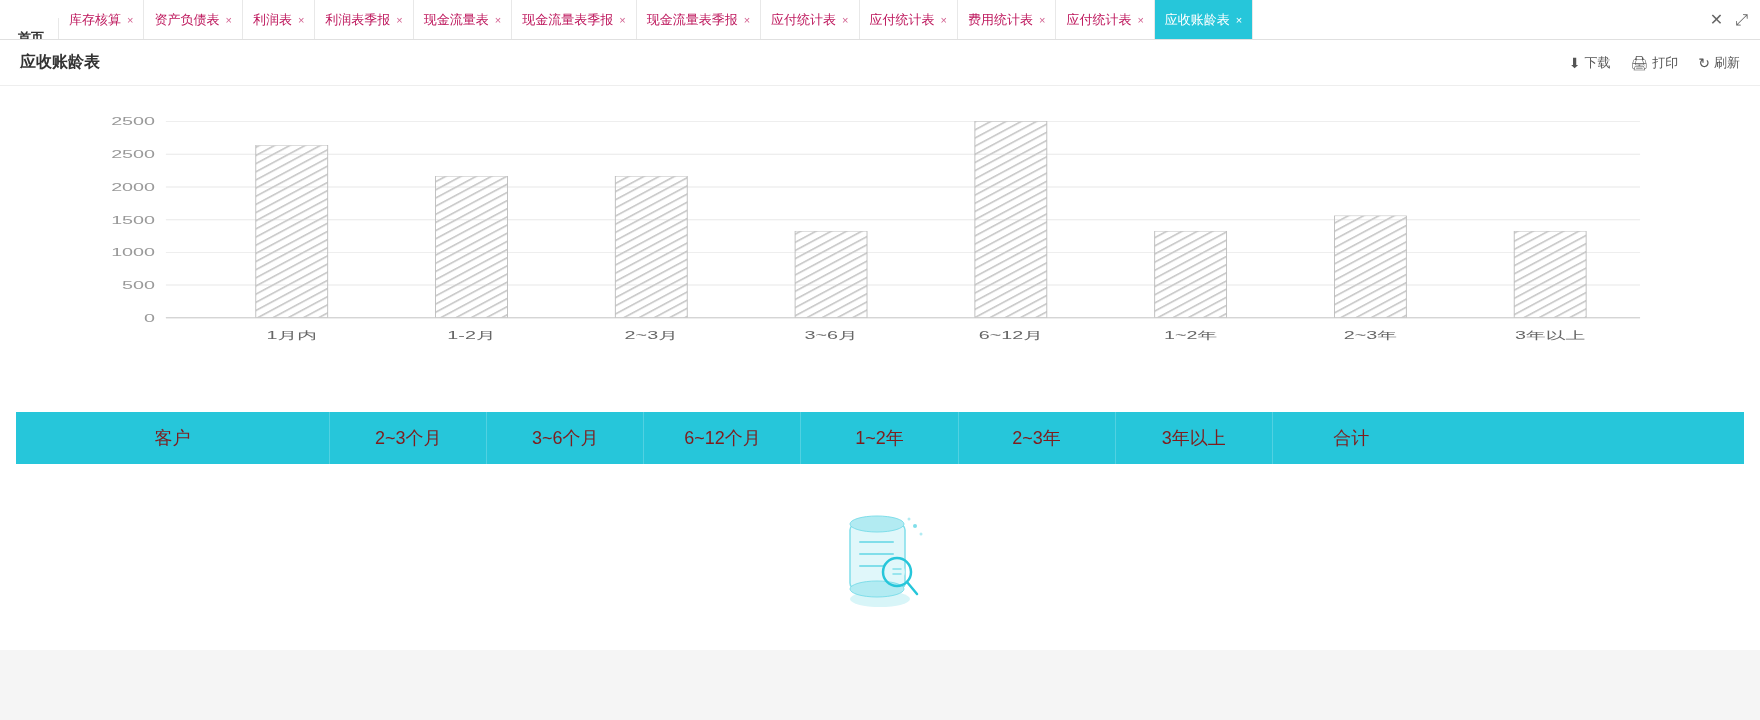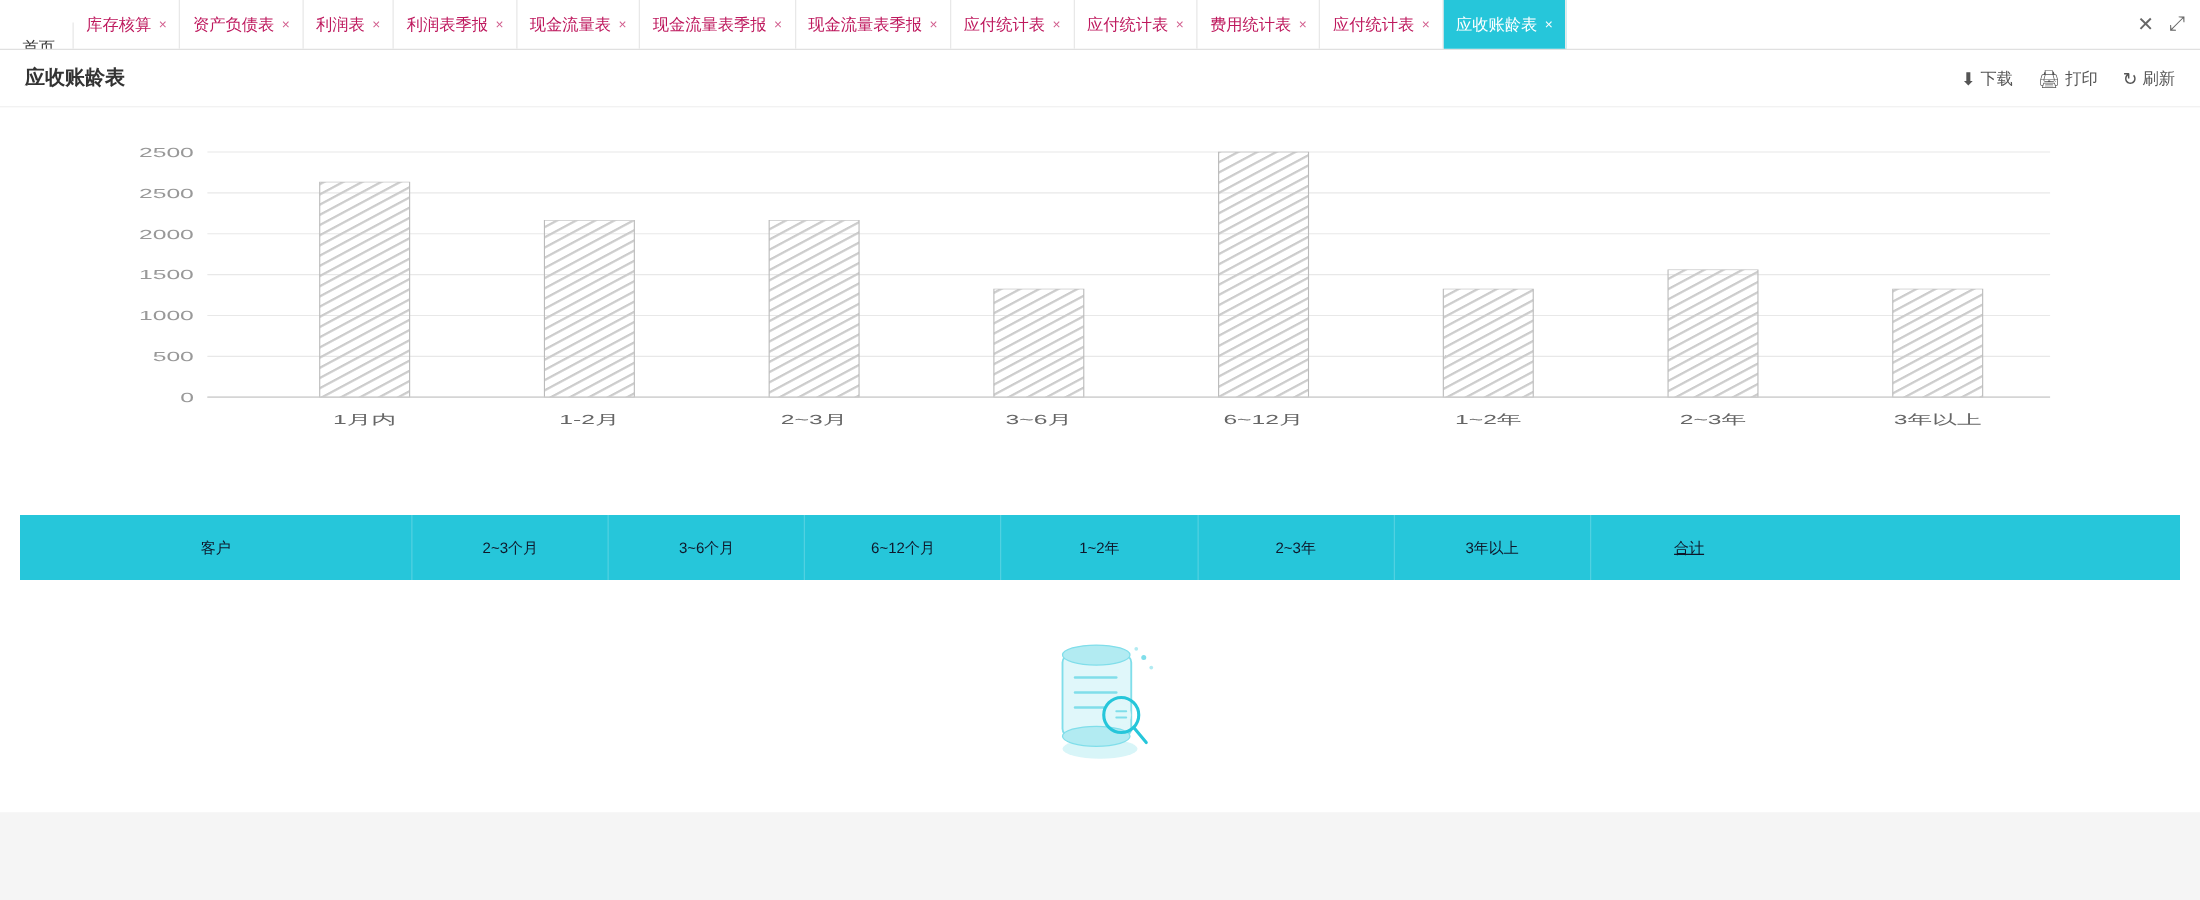--- a/index.html
+++ b/index.html
@@ -20,21 +20,21 @@
       display: inline-flex;
       align-items: center;
       padding: 0 10px;
       height: 40px;
       cursor: pointer;
       font-size: 13px;
       color: #be185d;
       border-right: 1px solid #e8e8e8;
       flex-shrink: 0;
     }
-    .tab-item:first-child { padding: 0 14px; font-weight: 400; color: #333; border-right: 1px solid #e8e8e8; margin-top: 36px; }
+    .tab-item:first-child { padding: 0 14px; font-weight: 700; color: #333; border-right: 1px solid #e8e8e8; margin-top: 36px; }
     .tab-item.active {
       background: #26c6da;
       color: #fff;
     }
     .tab-item .close-icon {
       margin-left: 6px;
       font-size: 11px;
       opacity: 0.7;
     }
     .tab-item.active .close-icon { color: #fff; opacity: 1; }
@@ -105,26 +105,26 @@
       background: #26c6da;
       display: grid;
       grid-template-columns: 2fr 1fr 1fr 1fr 1fr 1fr 1fr 1fr 1fr 1fr;
       height: 52px;
       margin-top: 10px;
     }
     .table-header-cell {
       display: flex;
       align-items: center;
       justify-content: center;
-      color: #0f172a;
-      font-size: 12px;
+      color: #7f1d1d;
+      font-size: 18px;
       font-weight: 500;
       border-right: 1px solid rgba(255,255,255,0.2);
     }
-    .table-header-cell:last-child { border-right: none; text-decoration: underline; }
+    .table-header-cell:last-child { border-right: none; }
 
     
     .empty-state {
       display: flex;
       flex-direction: column;
       align-items: center;
       justify-content: center;
       padding: 40px 0 20px;
       background: #fff;
     }

